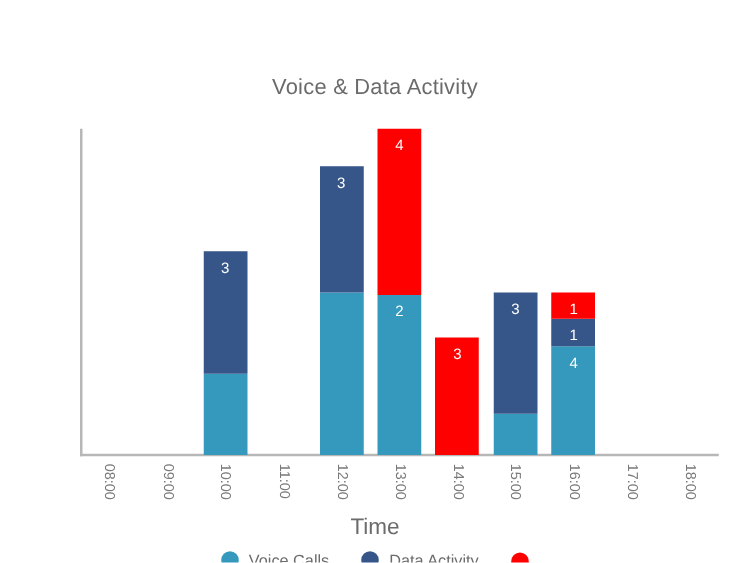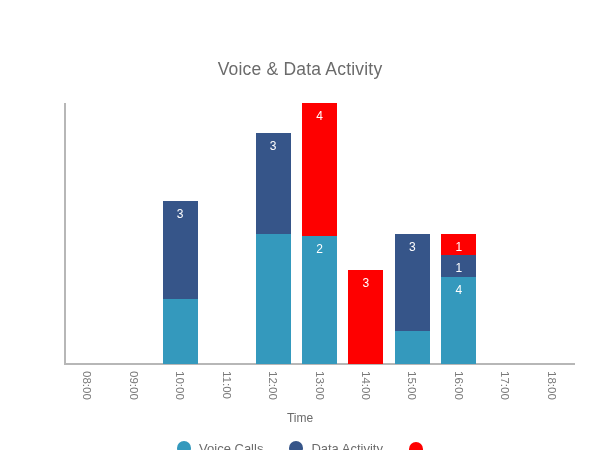--- a/index.html
+++ b/index.html
@@ -96,21 +96,21 @@
     transform-origin: left top;
     transform: rotate(90deg);
   }
 
   #xlabel {
     position: absolute;
     left: 0;
     top: 378px;
     width: 600px;
     text-align: center;
-    font-size: 12px;
+    font-size: 18px;
     color: #6b6b6b;
   }
 
   
   #legend {
     position: absolute;
     left: 0;
     top: 408px;
     width: 600px;
     display: flex;

